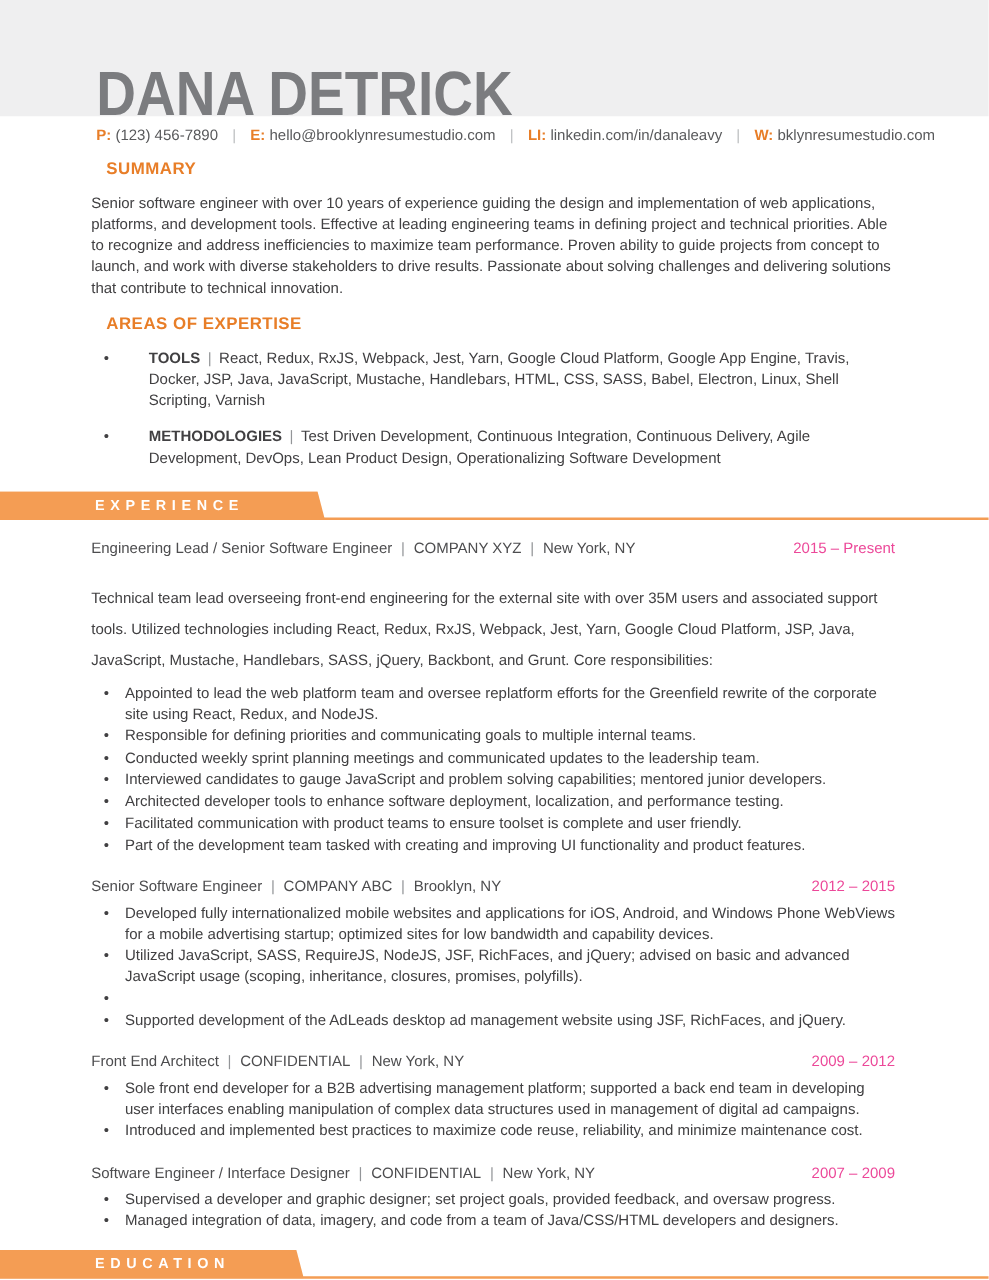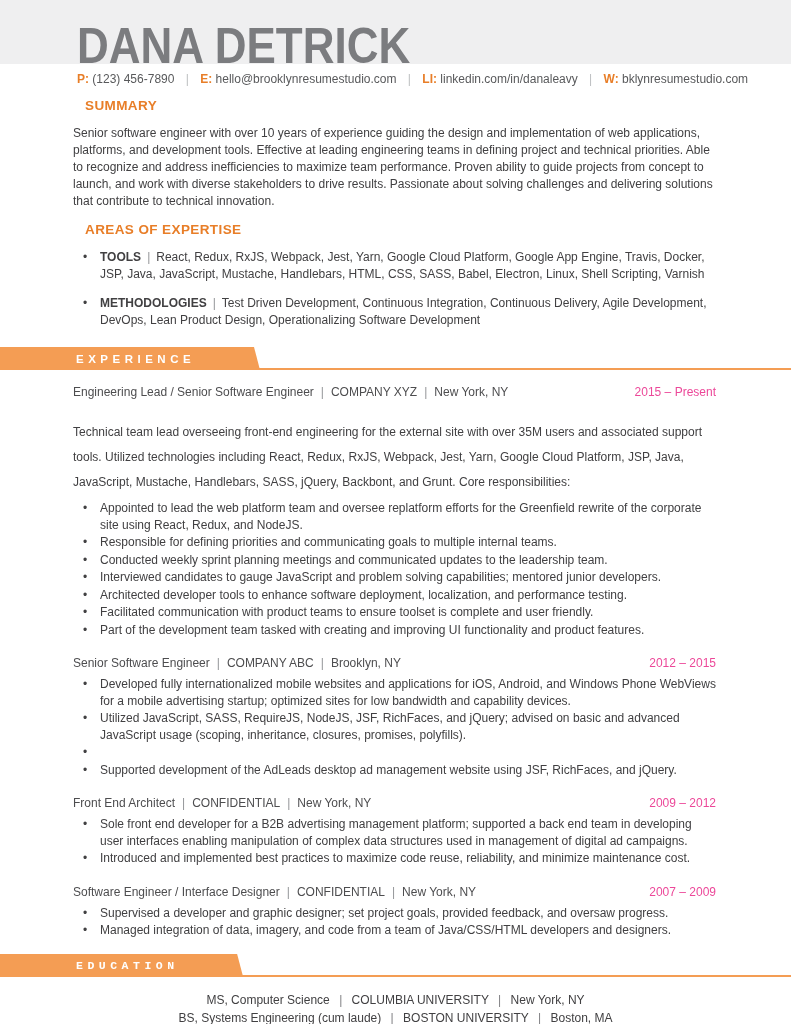--- a/index.html
+++ b/index.html
@@ -8,21 +8,21 @@
     width: 791px; height: 1024px;
     background: #ffffff;
     font-family: "Liberation Sans", sans-serif;
     color: #414042;
     overflow: hidden;
     position: relative;
   }
 
   
   .band-header {
-    height: 64px;
+    height: 93px;
     background: #EFEFF0;
     display: flex;
     align-items: flex-end;
   }
   .name {
     margin: 0 0 -7px 77px;
     font-size: 50px;
     font-weight: bold;
     line-height: 1;
     color: #7B7C7F;
@@ -56,21 +56,21 @@
     font-size: 12px;
     line-height: 17px;
   }
   .expertise-h { margin-top: 16px; }
 
   ul { list-style: none; margin: 0; padding: 0; }
   li.b { display: flex; font-size: 12px; line-height: 17px; }
   .dot { flex: none; width: 27px; padding-left: 10px; }
   .dot::before { content: "•"; }
   .exp-list { margin-top: 9px; }
-  .exp-list li.b { margin-bottom: 12px; }
+  .exp-list li.b { margin-bottom: 12px; gap: 19px; }
   .exp-label { font-weight: bold; }
   .inline-pipe { color: #939598; margin: 0 6px; }
 
   
   .sec-band { position: relative; height: 23px; }
   .sec-band.experience { margin-top: 18px; text-align: center; }
   .sec-band.education { margin-top: 15px; }
   .sec-band .underline {
     position: absolute; left: 0; right: 0; bottom: 0;
     height: 2px; background: #F49D54;
@@ -79,21 +79,21 @@
     position: absolute; left: 0; top: 0; bottom: 0;
     background: #F49D54;
     color: #ffffff;
     font-size: 11.5px;
     font-weight: bold;
     letter-spacing: 4.5px;
     display: flex; align-items: center;
     padding-left: 76px;
   }
   .block-exp { width: 260px; clip-path: polygon(0 0, 254px 0, 260px 100%, 0 100%); }
-  .block-edu { width: 243px; clip-path: polygon(0 0, 237px 0, 243px 100%, 0 100%); font-family: Liberation Mono, monospace; }
+  .block-edu { width: 243px; clip-path: polygon(0 0, 237px 0, 243px 100%, 0 100%); }
 
   
   .job { margin-top: 17px; }
   .job.first { margin-top: 14px; }
   .job-head {
     display: flex;
     align-items: baseline;
     font-size: 12px;
     color: #4D4D4F;
     line-height: 16px;

